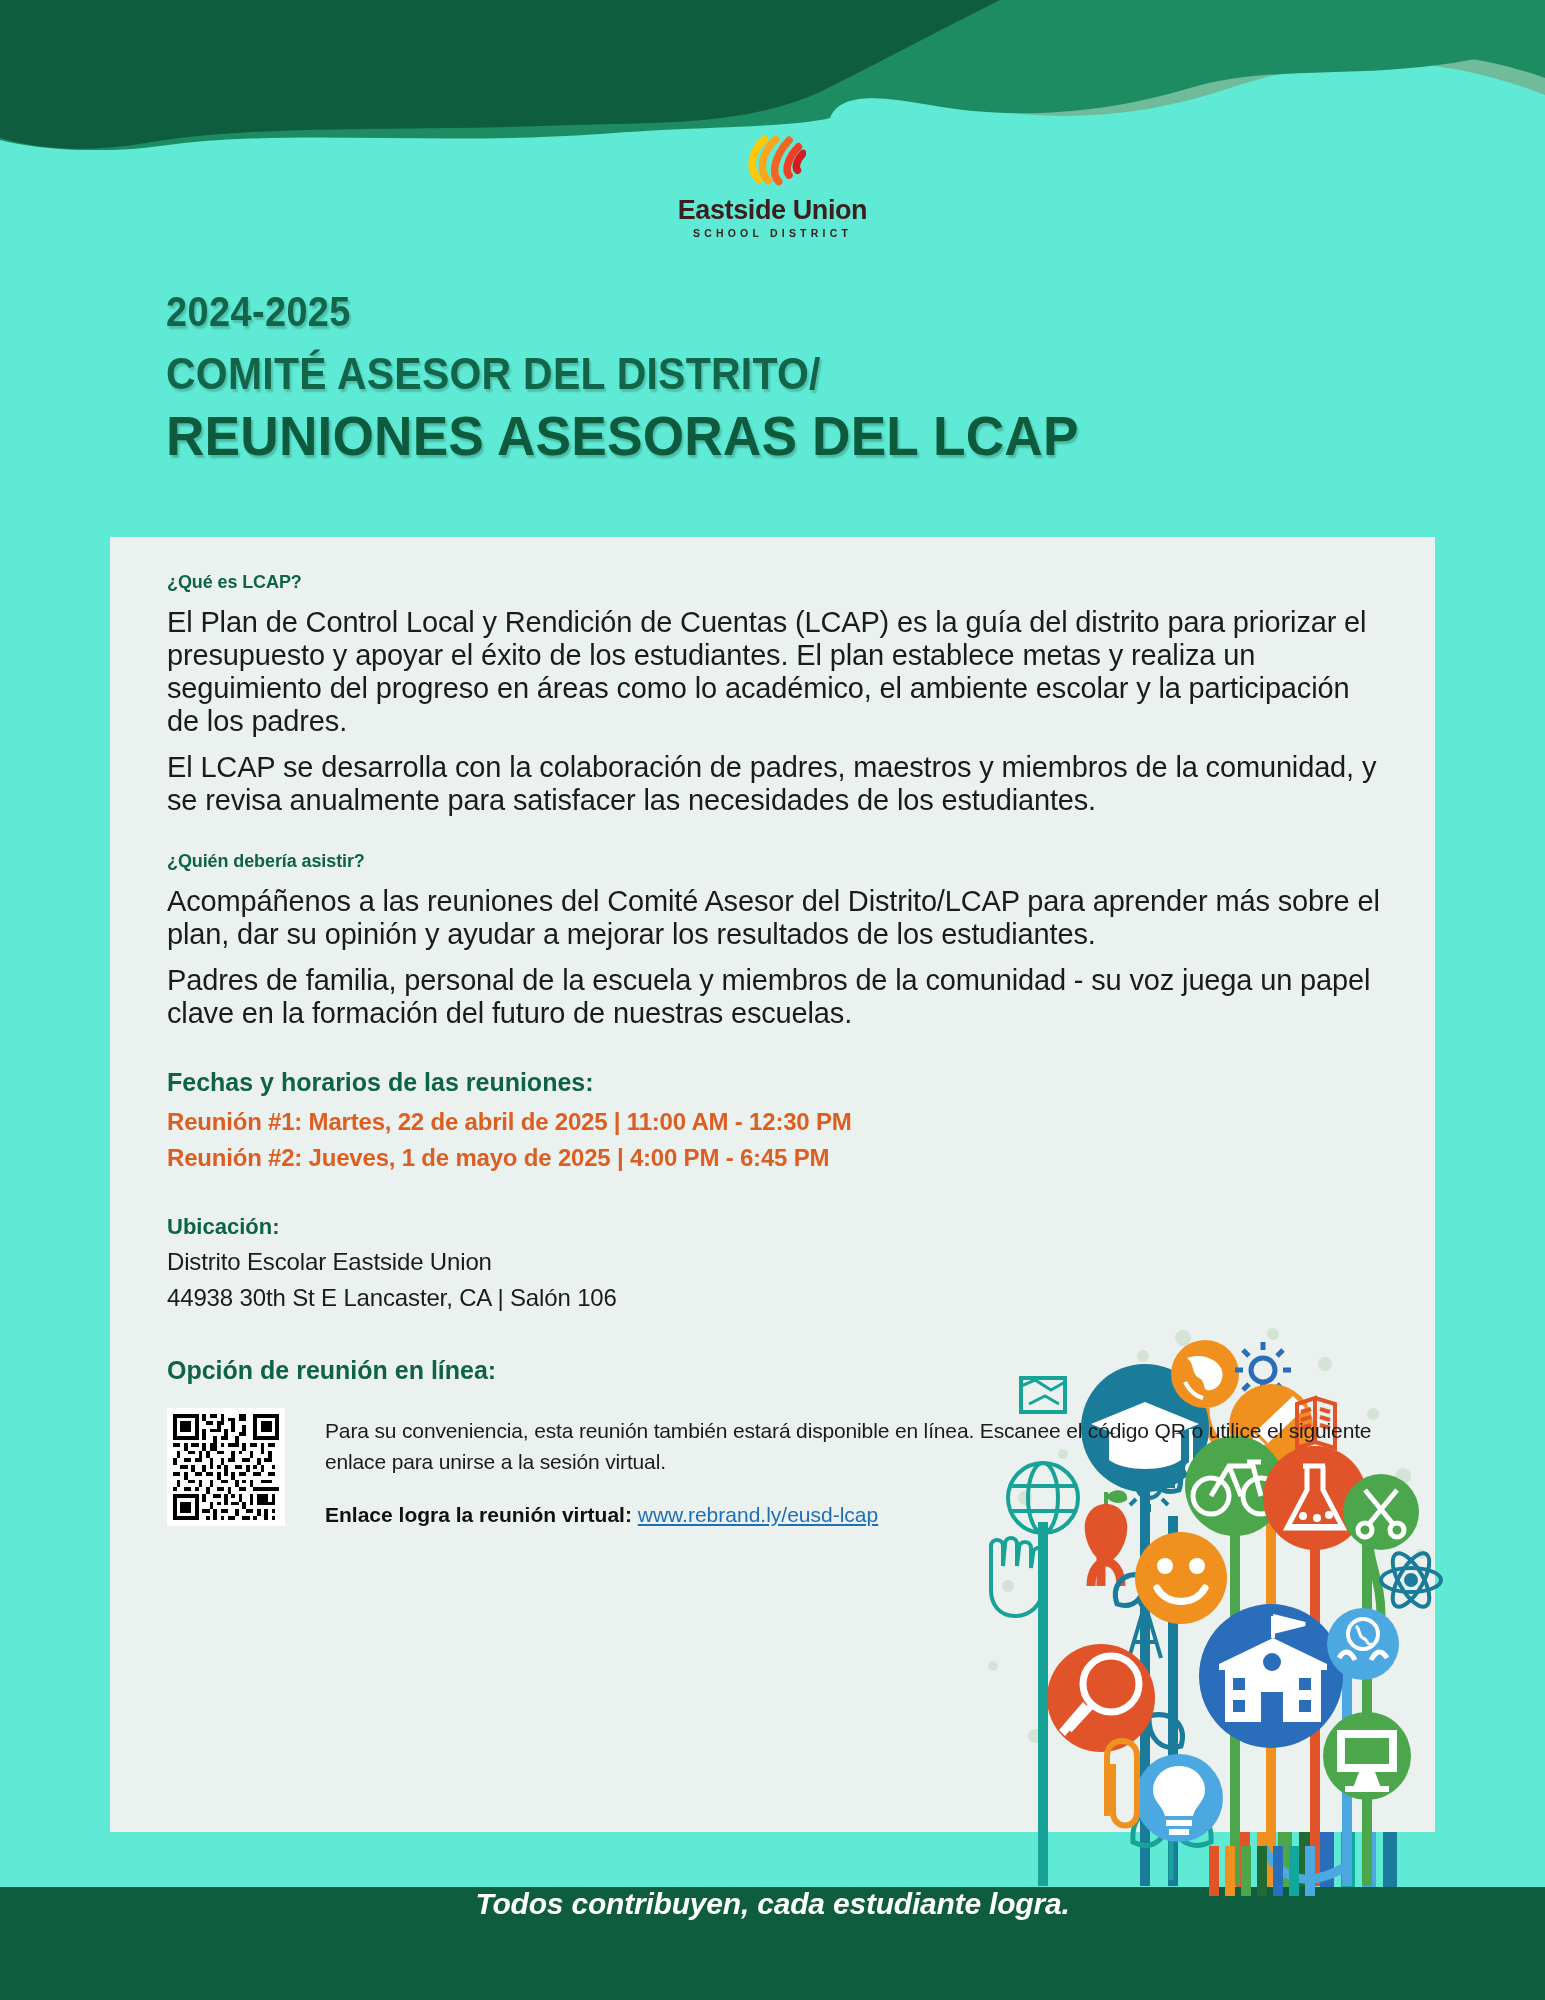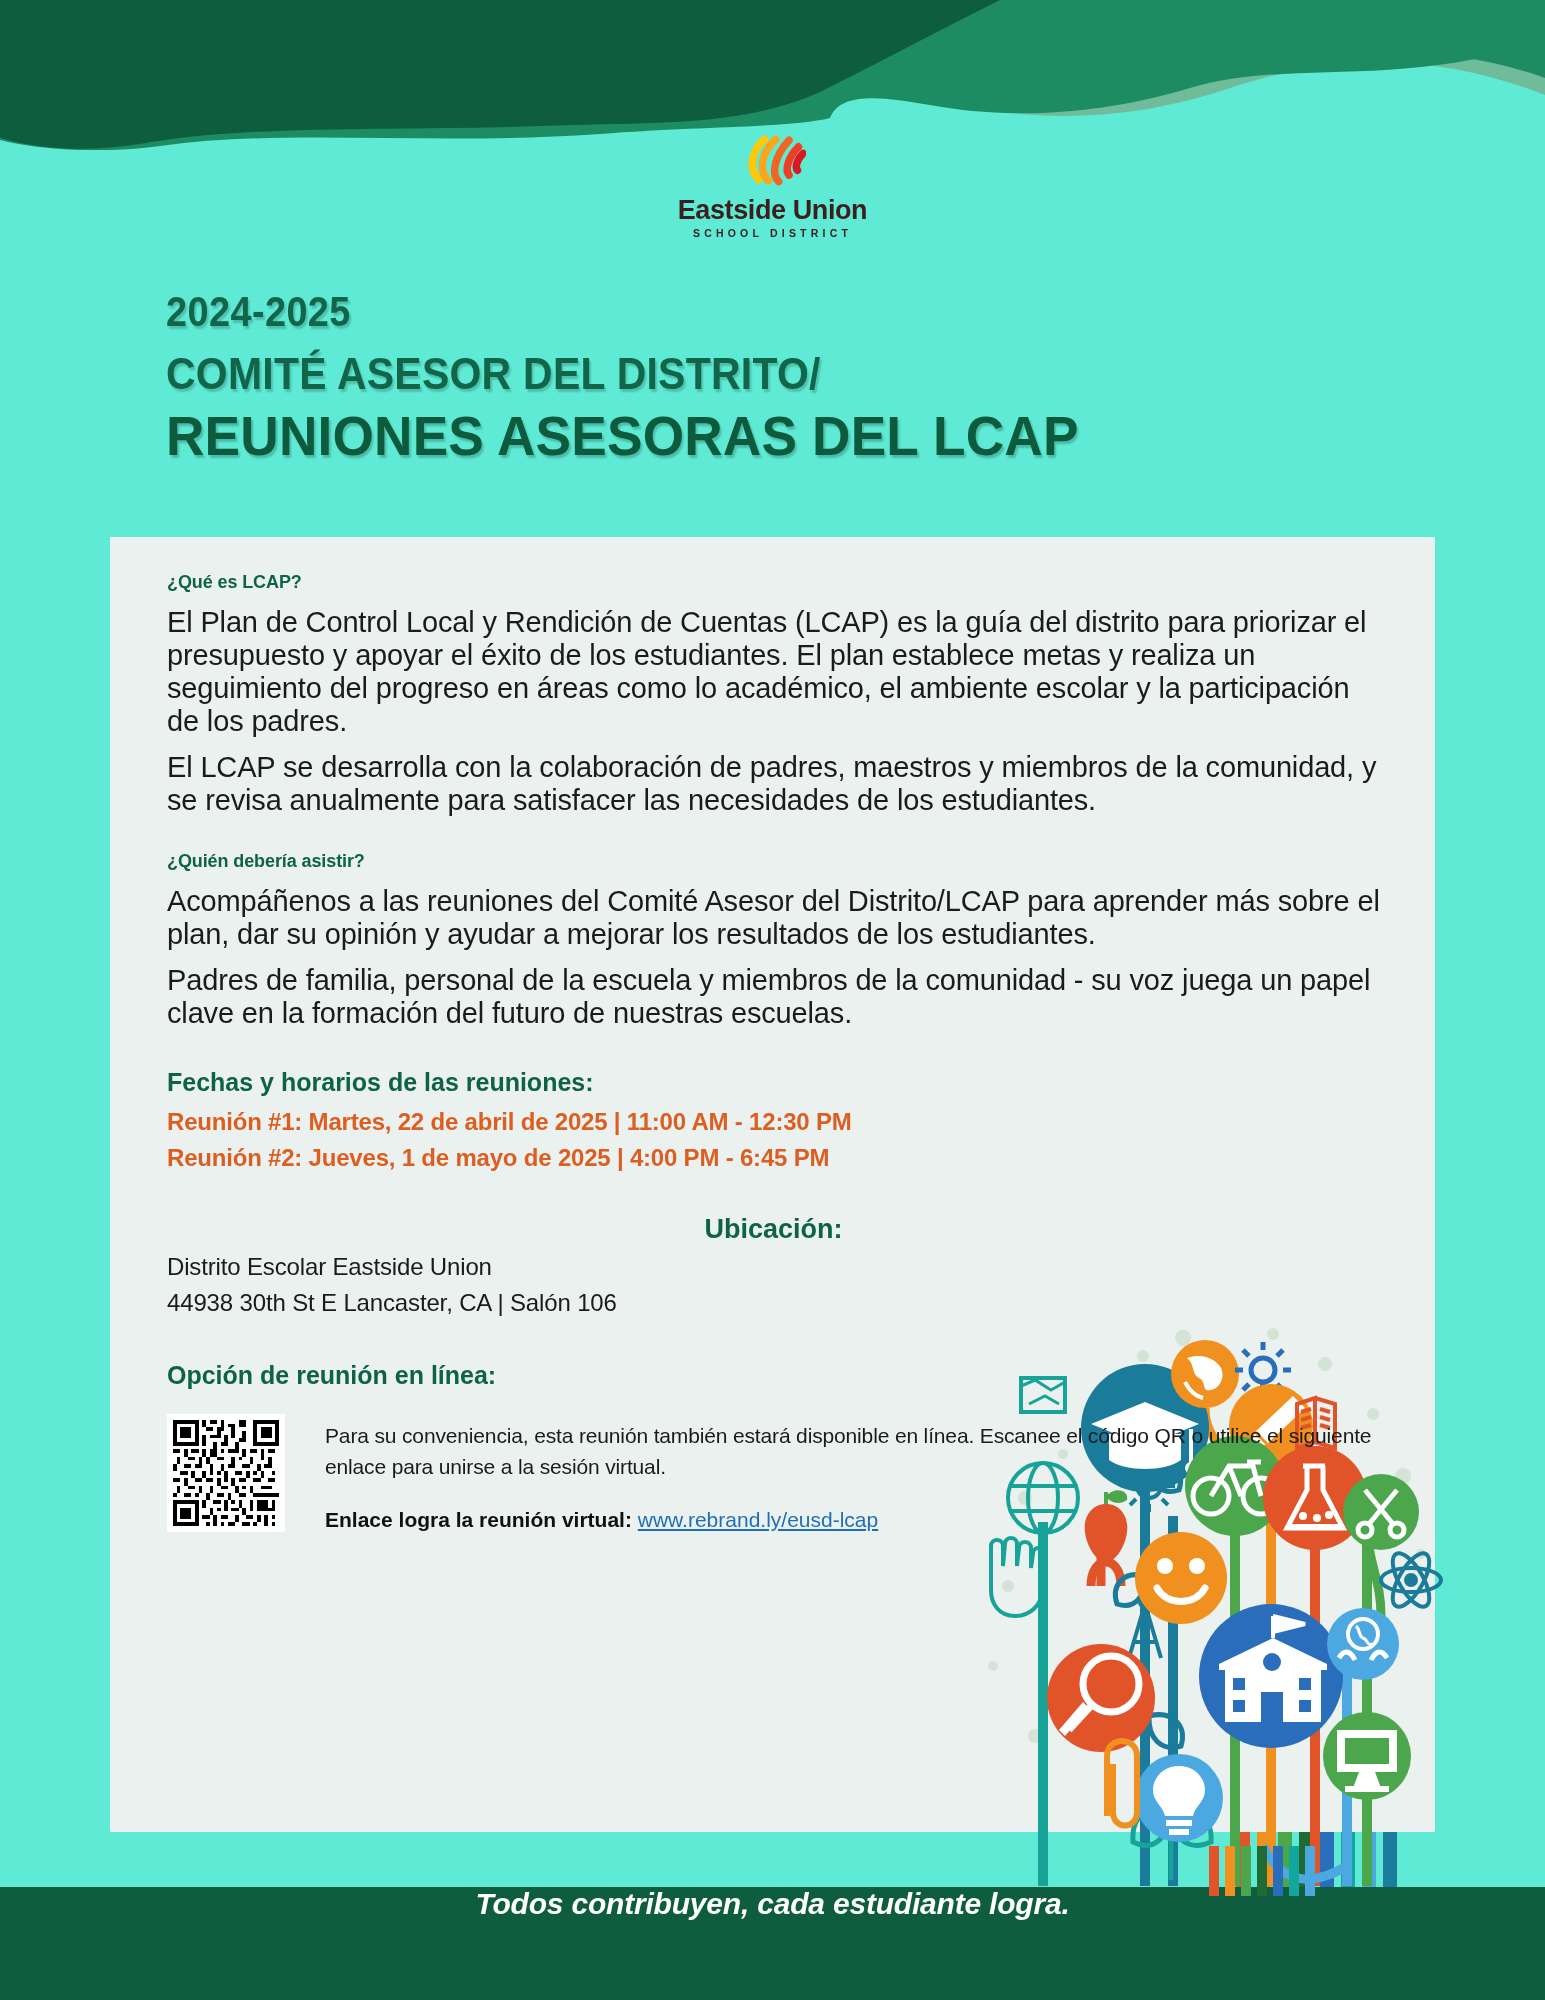--- a/index.html
+++ b/index.html
@@ -68,26 +68,26 @@
 
   .meet-head {
     font-size:25px; font-weight:800; color:#0E6347; margin-top:38px;
   }
   .meet-line {
     font-size:24px; font-weight:800; color:#DD5E21; margin-top:11px;
     letter-spacing:-0.2px;
   }
   .meet-line.second { margin-top:8px; }
 
-  .loc-head { font-size:27px; font-weight:800; color:#0E6347; margin-top:42px;text-align:center; }
+  .loc-head { font-size:22px; font-weight:800; color:#0E6347; margin-top:42px; }
   .loc-line { font-size:24px; color:#1b1b1b; margin-top:8px; letter-spacing:-0.15px; }
 
   .online-head { font-size:25px; font-weight:800; color:#0E6347; margin-top:44px; }
 
-  .online-row { display:flex; margin-top:22px; align-items:flex-end; }
+  .online-row { display:flex; margin-top:22px; align-items:center; }
   .qr-box { width:118px; height:118px; background:#fff; padding:6px; flex:none; }
   .qr-box svg { display:block; width:100%; height:100%; }
   .online-text { margin-left:40px; padding-top:8px; }
   .online-text p {
     font-size:21px; line-height:31px; color:#1b1b1b; letter-spacing:-0.15px;
   }
   .link-row { margin-top:26px; font-size:21px; font-weight:700; color:#111; }
   .link-row a { color:#1f6fb8; font-weight:400; text-decoration:underline; }
 
   

